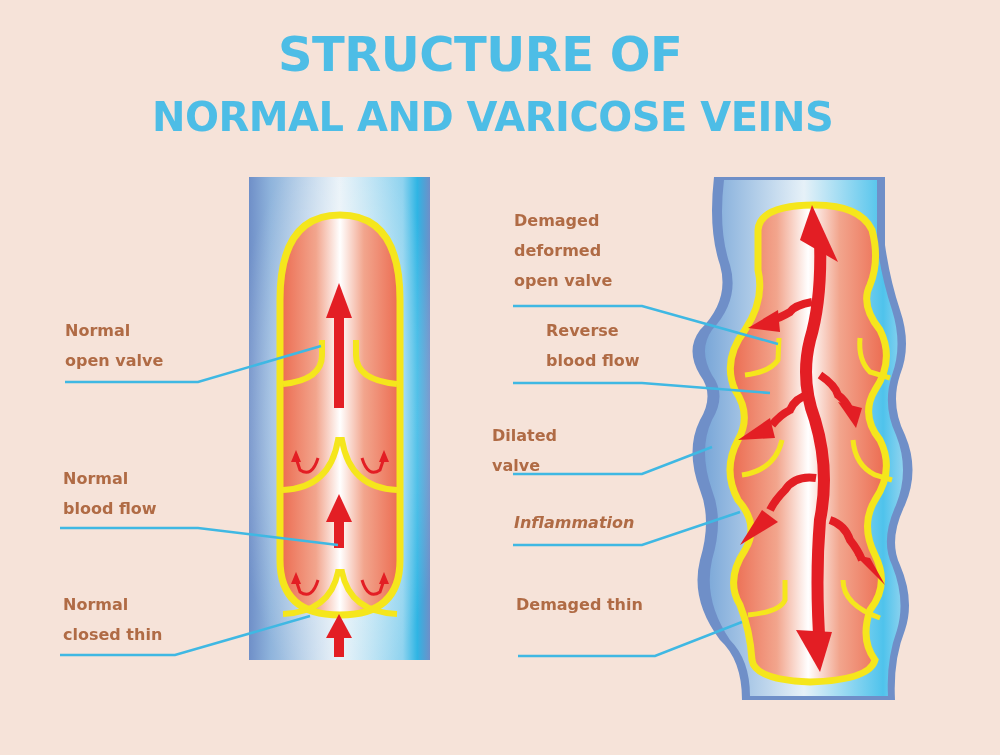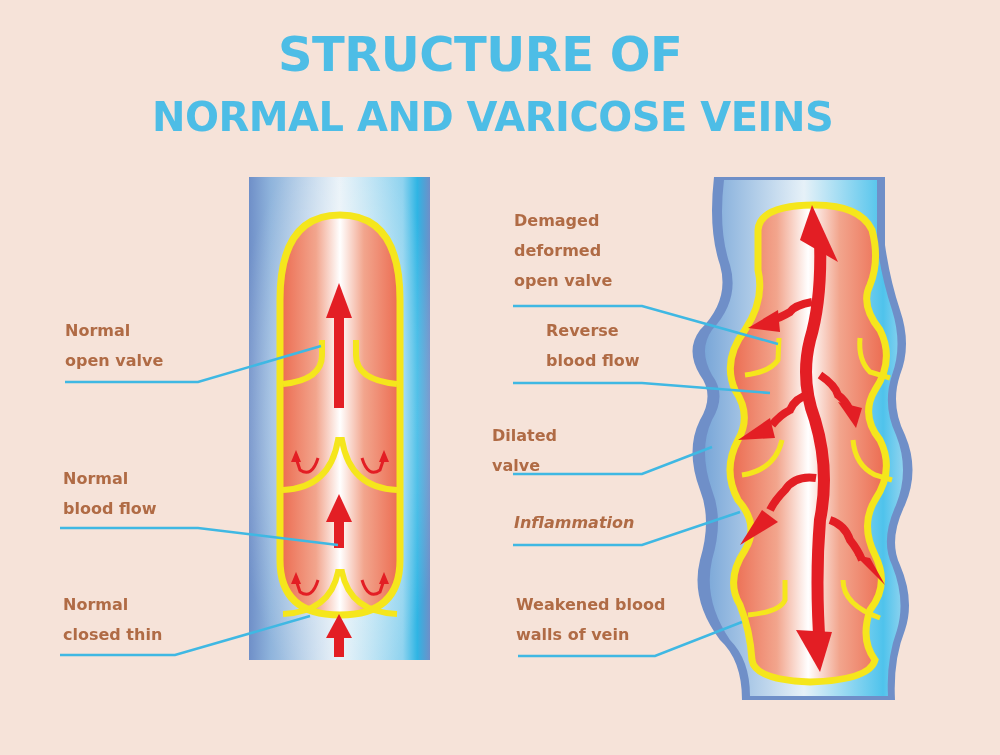--- a/index.html
+++ b/index.html
@@ -130,13 +130,13 @@
 </svg>
 
 <div class="label" style="left:65px;top:316px;"><span>Normal</span><br><span>open valve</span></div>
 <div class="label" style="left:63px;top:464px;"><span>Normal</span><br><span>blood flow</span></div>
 <div class="label" style="left:63px;top:590px;"><span>Normal</span><br><span>closed thin</span></div>
 
 <div class="label" style="left:514px;top:206px;"><span>Demaged</span><br><span>deformed</span><br><span>open valve</span></div>
 <div class="label" style="left:514px;top:316px;margin-left:32px;"><span>Reverse</span><br><span>blood flow</span></div>
 <div class="label" style="left:492px;top:404px;margin-top:17px;"><span>Dilated</span><br><span>valve</span></div>
 <div class="label" style="left:514px;top:508px;font-style:italic;"><span>Inflammation</span></div>
-<div class="label" style="left:516px;top:590px;"><span>Weakened blood</span><br><span>walls of vein</span></div>
+<div class="label" style="left:516px;top:590px;"><span>Demaged thin</span><br></div>
 
 </body></html>

